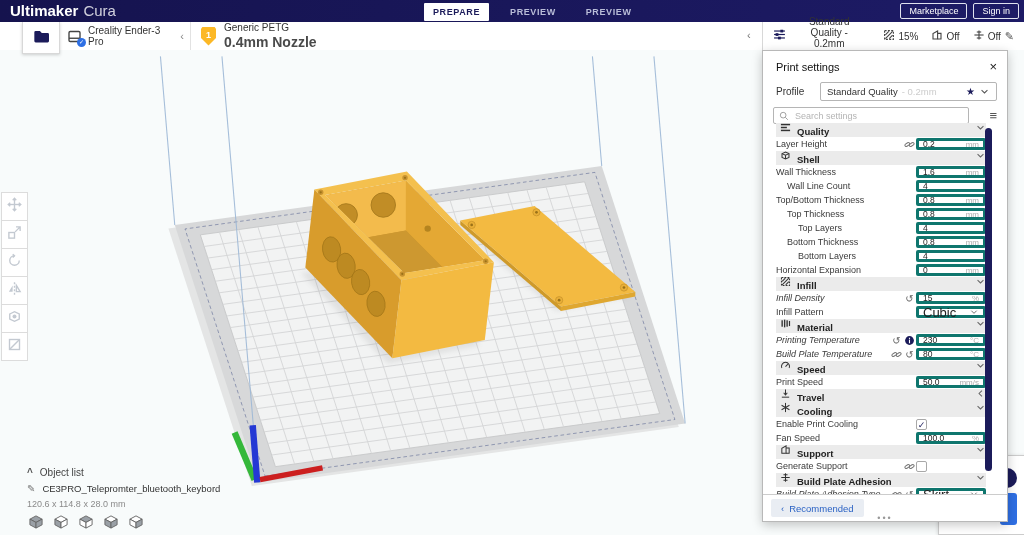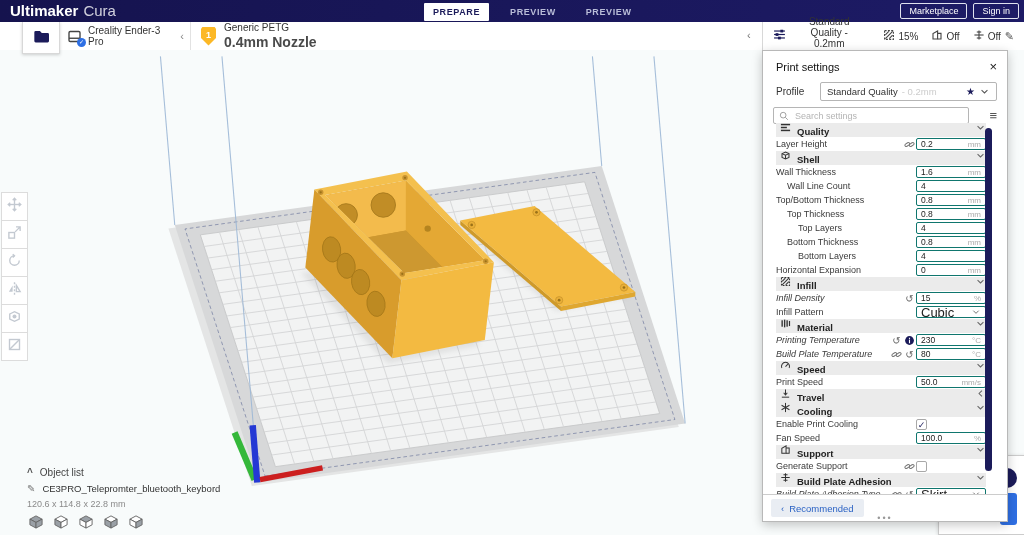--- a/index.html
+++ b/index.html
@@ -78,21 +78,21 @@
   .search-box input::placeholder{color:#b4b4b4;}
   .hamb{font-size:13px;color:#555;}
   #settings-list{position:absolute;top:72px;left:0;right:0;bottom:26px;overflow:hidden;}
   .sec{height:14px;display:flex;align-items:flex-end;background:#ebebeb;margin:0 21px 0 13px;gap:6px;padding-left:4px;cursor:pointer;}
   .sec .slabel{font-size:9.5px;font-weight:bold;color:#222;flex:1;}
   .srow{height:14px;display:flex;align-items:center;margin:0 21px 0 13px;}
   .srow .lbl{font-size:9px;color:#3a3a3a;flex:1;white-space:nowrap;overflow:hidden;}
   .lbl.italic{font-style:italic;}
   .widget{width:13px;display:flex;justify-content:center;align-items:center;color:#666;font-size:10px;}
   .ctrl{width:70px;display:flex;align-items:center;}
-  .valbox{width:70px;height:12px;border:1px solid #0f766e;border-radius:2px;display:flex;align-items:center;
+  .valbox{width:70px;height:12px;border:3px solid #0f766e;border-radius:2px;display:flex;align-items:center;
           padding:0 4px;box-sizing:border-box;background:#fff;}
   .valbox input{width:100%;border:none;outline:none;font-size:8.5px;font-family:inherit;color:#222;padding:0;background:transparent;}
   .valbox .val{font-size:13px;color:#222;flex:1;}
   .unit{font-size:8px;color:#ababab;margin-left:auto;padding-left:3px;white-space:nowrap;}
   .cb{width:11px;height:11px;border:1px solid #a8a8a8;border-radius:2px;box-sizing:border-box;background:#fff;}
   .cb.checked::after{content:"✓";font-size:9px;color:#1b1b5a;display:block;text-align:center;line-height:10px;}
   .scrollbar{position:absolute;right:15px;top:77px;width:7px;height:343px;background:#1b1b5a;border-radius:4px;z-index:3;}
   .p-footer{position:absolute;left:0;right:0;bottom:0;height:26px;border-top:1px solid #ccc;background:#fff;}
   .rec-btn{position:absolute;left:8px;top:4px;height:18px;background:#e9edf3;border:none;border-radius:2px;color:#2a62c4;
            font-size:9.5px;padding:0 10px;display:flex;align-items:center;gap:5px;font-family:inherit;cursor:pointer;}
@@ -332,21 +332,21 @@
       </div>
     <div class="objectlist">
       <div class="ol-row">
         <span class="ol-caret">^</span>
         <span class="ol-title">Object list</span>
       </div>
       <div class="ol-row">
         <span style="color:#777;font-size:10px;">✎</span>
         <span class="ol-file">CE3PRO_Telepromter_bluetooth_keybord</span>
       </div>
-      <div class="ol-dims">120.6 x 114.8 x 22.8 mm</div>
+      <div class="ol-dims">120.6 x 114.8 x 28.0 mm</div>
       <div class="viewbtns" id="viewbtns">
           <div class="vbtn">
             <span><svg width="16" height="15" viewBox="0 0 16 16">
                 <path d="M8 2 L14.5 5.5 L8 9 L1.5 5.5 Z" fill="#9aa0a6" stroke="#666" stroke-width="1"></path>
                 <path d="M1.5 5.5 L8 9 V15 L1.5 11.5 Z" fill="#9aa0a6" stroke="#666" stroke-width="1"></path>
                 <path d="M14.5 5.5 L8 9 V15 L14.5 11.5 Z" fill="#9aa0a6" stroke="#666" stroke-width="1"></path>
               </svg></span>
           </div>
           <div class="vbtn">
             <span><svg width="16" height="15" viewBox="0 0 16 16">

